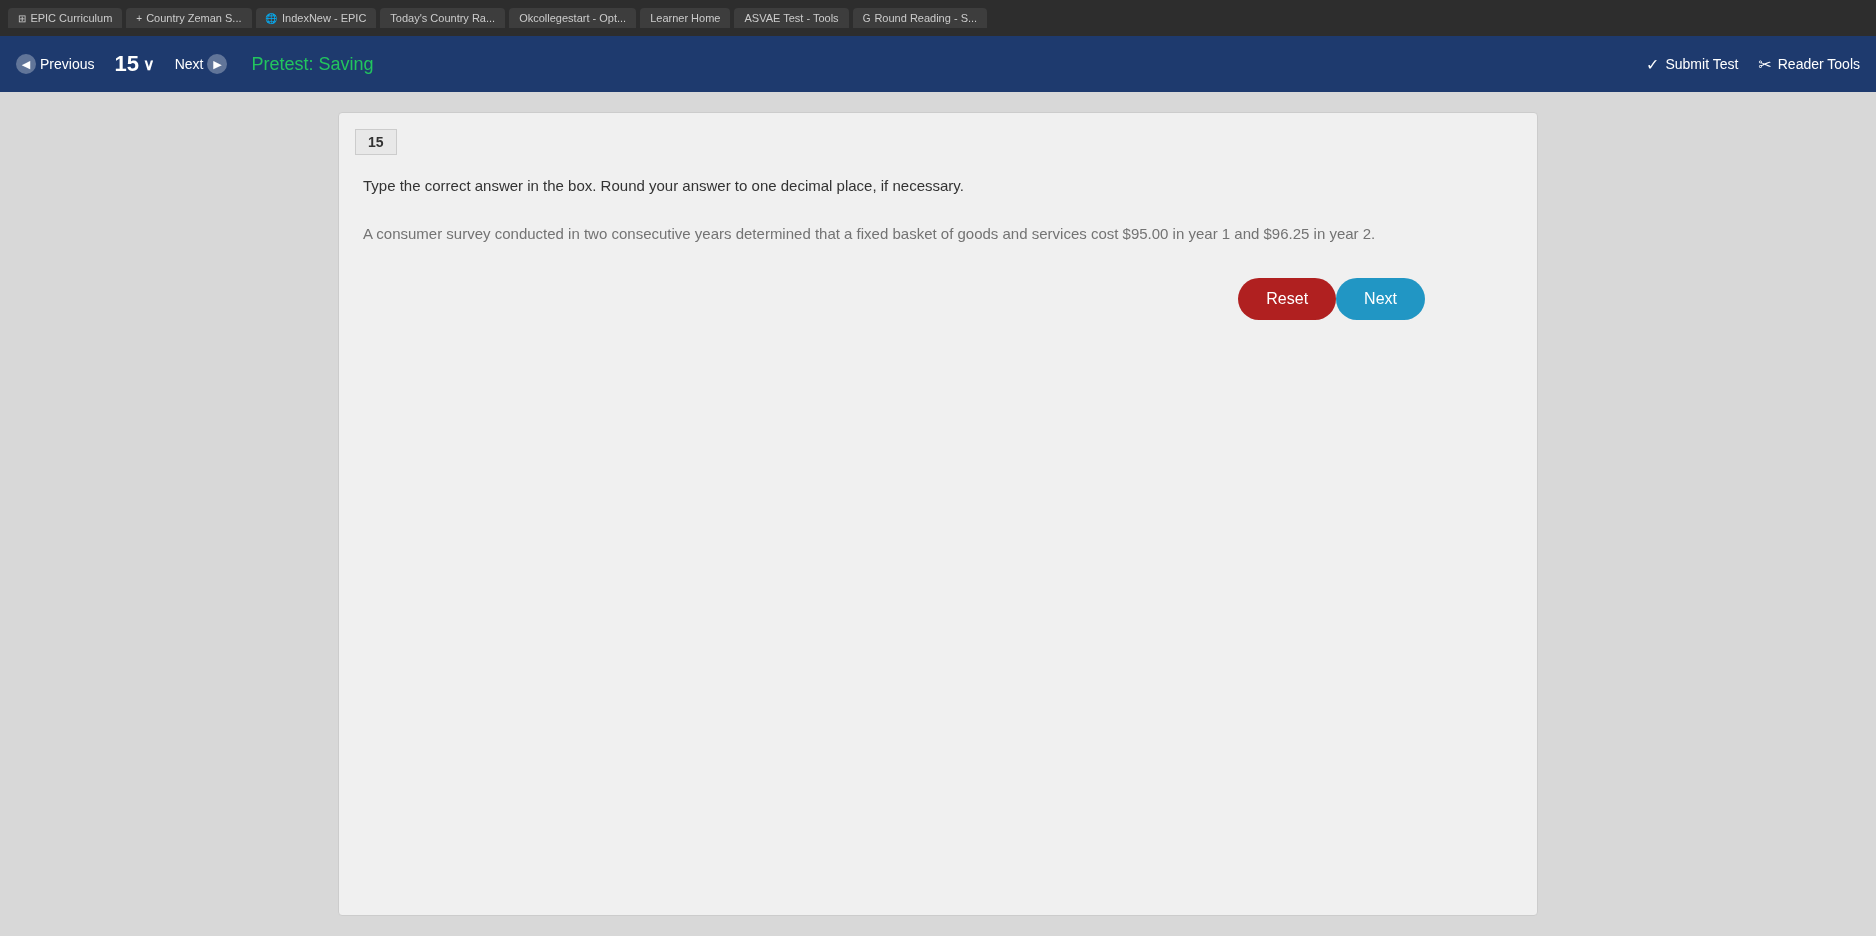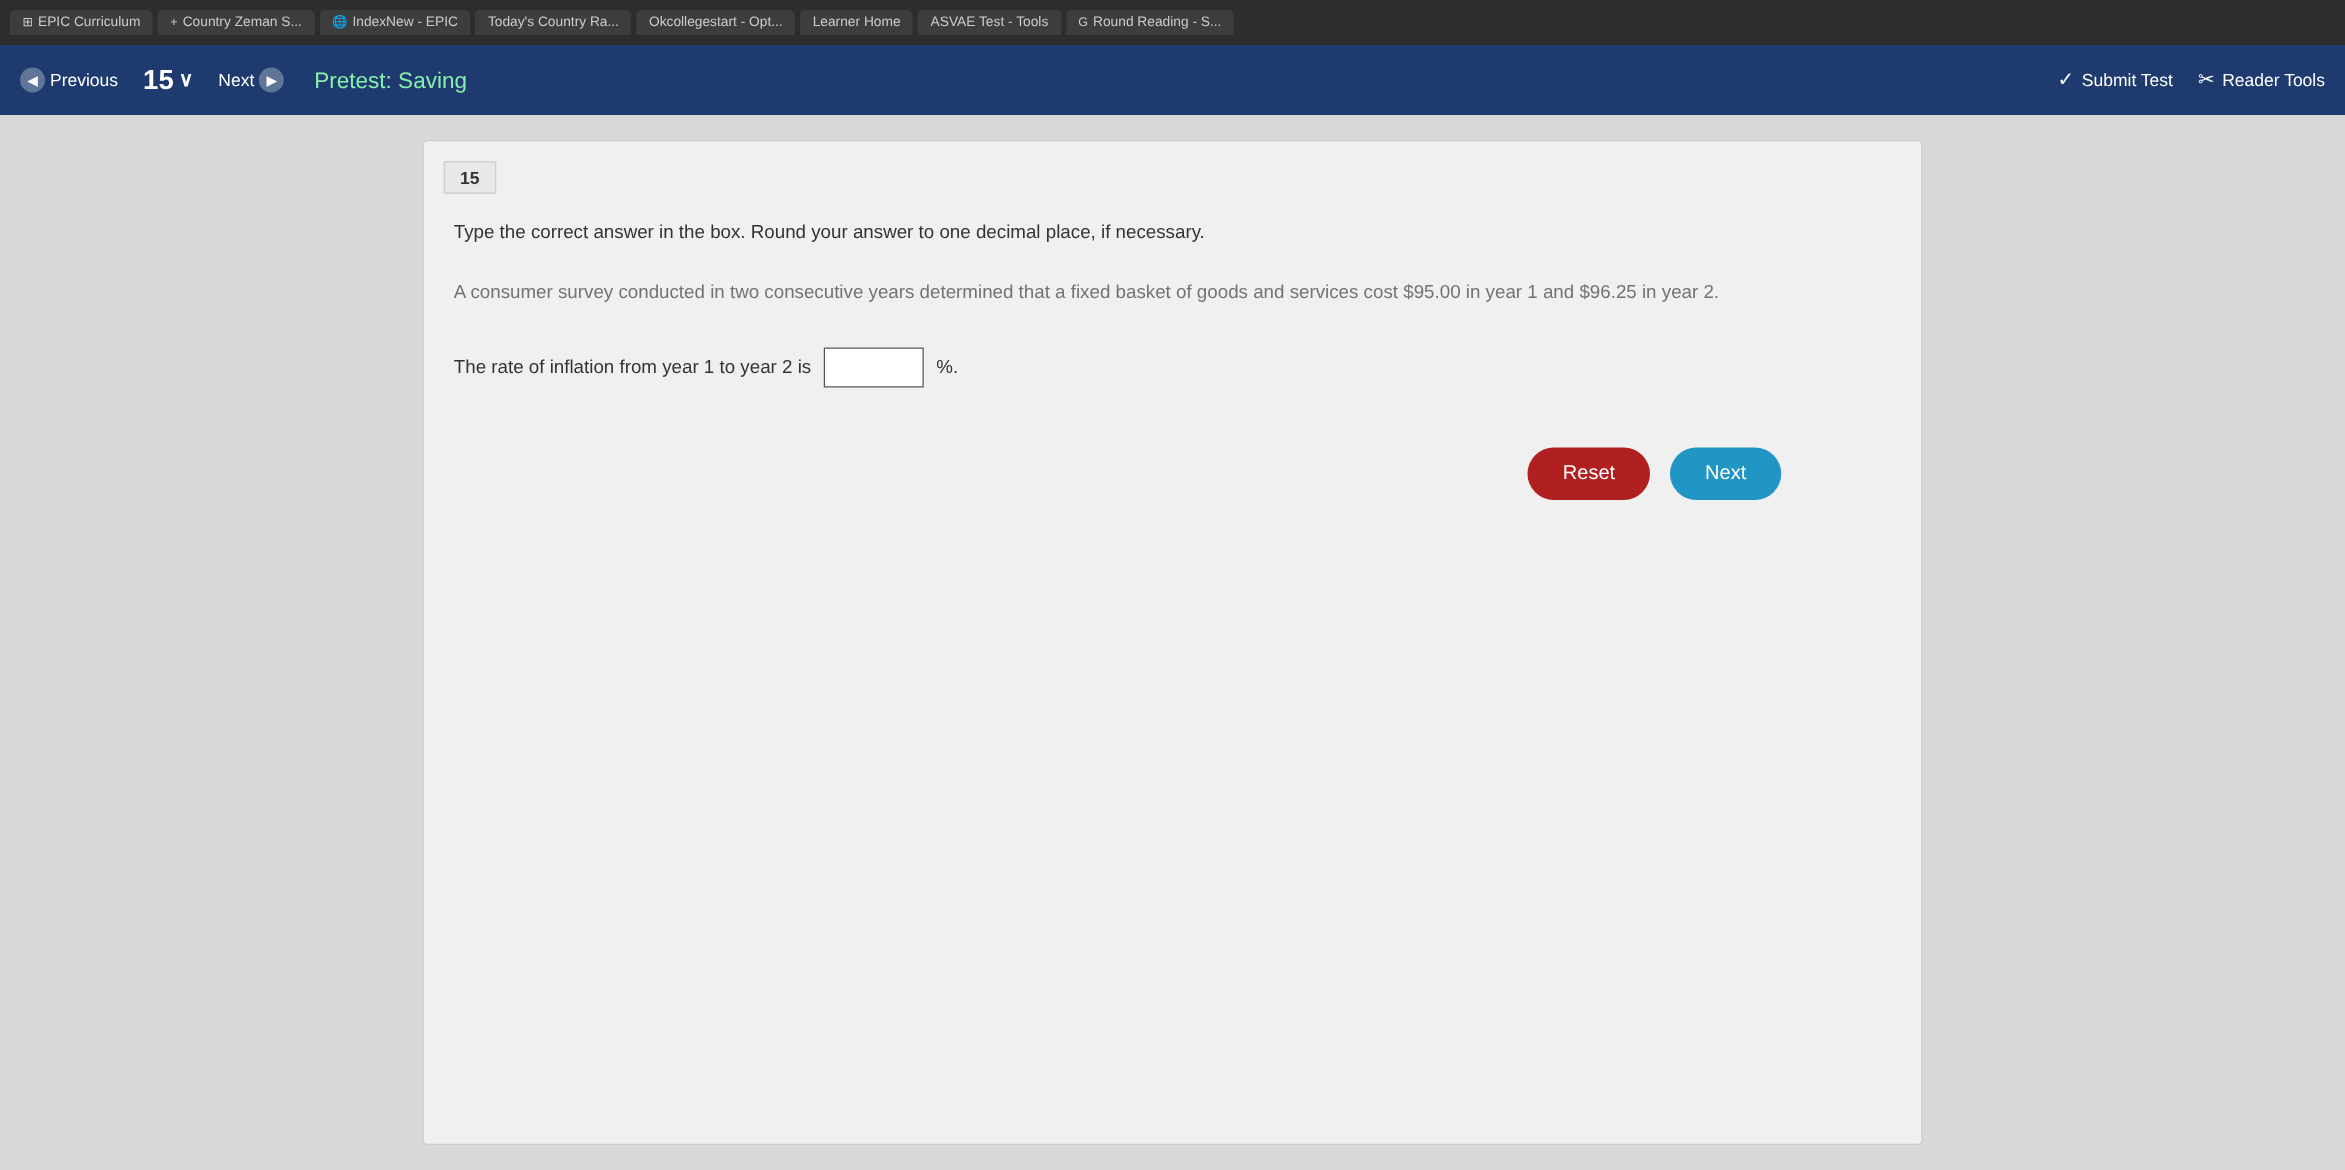--- a/index.html
+++ b/index.html
@@ -95,21 +95,21 @@
     .nav-next {
       display: flex;
       align-items: center;
       gap: 4px;
       color: white;
       font-size: 14px;
       cursor: pointer;
     }
 
     .page-title {
-      color: #86efac;
+      color: #22c55e;
       font-size: 18px;
       font-weight: normal;
       margin-left: 24px;
       text-align: right;
     }
 
     .nav-right {
       margin-left: auto;
       display: flex;
       align-items: center;
@@ -202,21 +202,20 @@
     }
 
     .percent-label {
       font-size: 15px;
       color: #333;
     }
 
     .buttons-row {
       display: flex;
       justify-content: flex-end;
-      gap: 16px;
       margin-right: 80px;
     }
 
     .reset-btn {
       background: #b02020;
       color: white;
       border: none;
       border-radius: 24px;
       padding: 12px 28px;
       font-size: 16px;
@@ -303,25 +302,20 @@
 
 <div class="main-content">
   <div class="question-card">
     <div class="question-number-badge">15</div>
 
     <div class="question-body">
       <p class="instruction-text">Type the correct answer in the box. Round your answer to one decimal place, if necessary.</p>
 
       <p class="question-text">A consumer survey conducted in two consecutive years determined that a fixed basket of goods and services cost $95.00 in year 1 and $96.25 in year 2.</p>
 
-      <div class="answer-row">
-        <span>The rate of inflation from year 1 to year 2 is</span>
-        <input type="text" class="answer-input" value="" style="">
-        <span class="percent-label">%.</span>
-      </div>
 
       <div class="buttons-row">
         <button class="reset-btn">Reset</button>
         <button class="next-btn">Next</button>
       </div>
     </div>
   </div>
 </div>
 
 </body></html>

